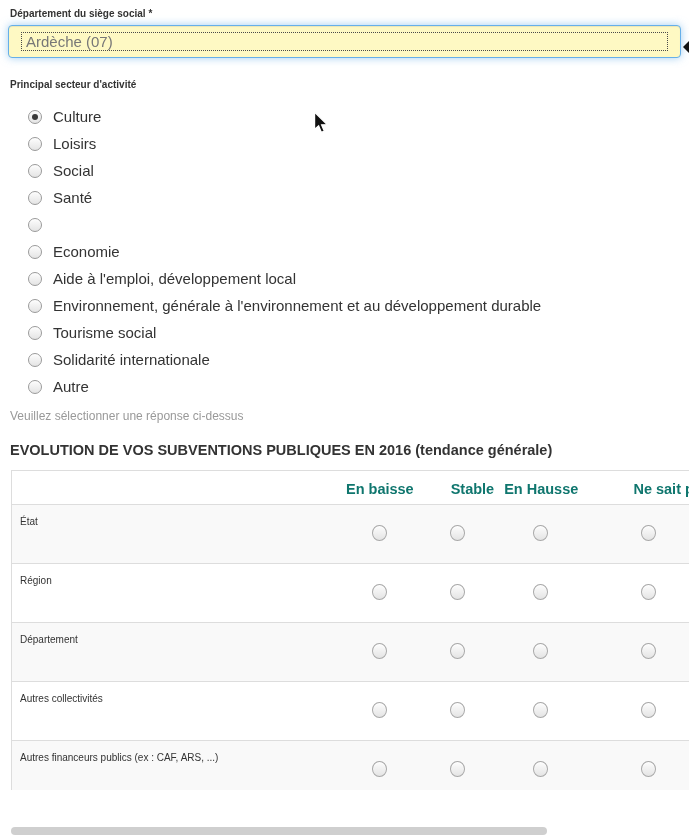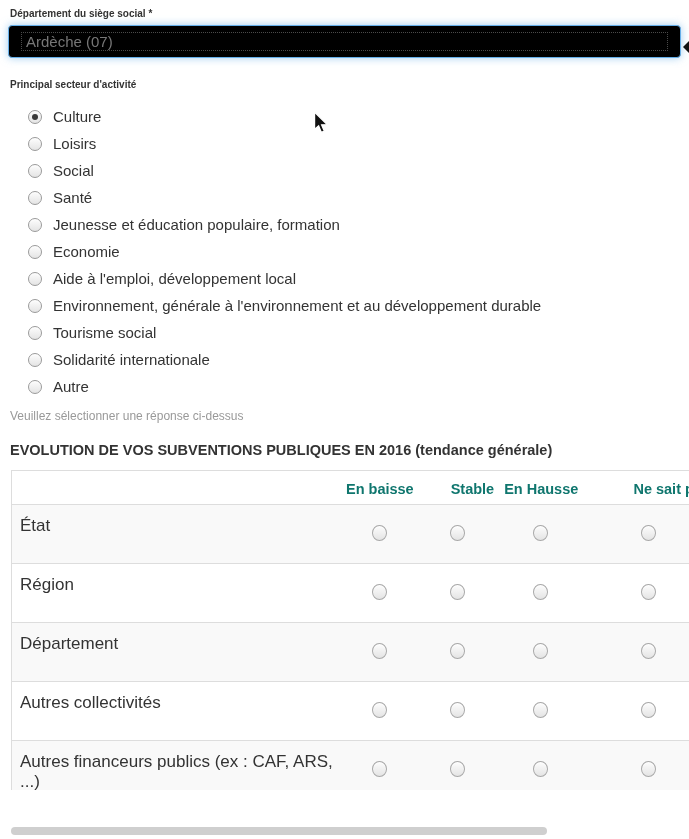--- a/index.html
+++ b/index.html
@@ -23,21 +23,21 @@
   .label-dept { margin-top: 8px; }
   .label-sector { margin-top: 21px; }
 
   
   .select-wrap {
     position: relative;
     margin: 6px 8px 0 8px;
     height: 33px;
     border: 1px solid #66afe9;
     border-radius: 4px;
-    background: #000000;
+    background: #fef9c3;
     box-shadow: inset 0 1px 1px rgba(0,0,0,.075), 0 0 8px rgba(102,175,233,.6);
     cursor: default;
   }
   .select-focus-ring {
     position: absolute;
     top: 6px; bottom: 6px; left: 12px; right: 12px;
     border: 1px dotted #4a4a4a;
     display: flex;
     align-items: center;
     padding-left: 4px;
@@ -122,21 +122,21 @@
     text-align: right;
     vertical-align: middle;
     padding: 6px 4px 4px;
     white-space: nowrap;
   }
   table.matrix tbody tr { height: 59px; border-top: 1px solid #dddddd; }
   table.matrix tbody tr.stripe { background: #f9f9f9; }
   td.row-label {
     vertical-align: top;
     padding: 11px 8px 0 8px;
-    font-size: 17px;
+    font-size: 10px;
     color: #333;
   }
   td.radio-cell { text-align: center; vertical-align: middle; }
   td.radio-cell .rb {
     display: inline-block;
     width: 15px; height: 16px;
     border-color: #a8a8a8;
   }
   col.c-label  { width: 330px; }
   col.c-opt1   { width: 74px; }
@@ -183,21 +183,20 @@
   <li>
       <span class="rb"></span>
       <span class="opt-label">Social</span>
     </li>
   <li>
       <span class="rb"></span>
       <span class="opt-label">Santé</span>
     </li>
   <li>
       <span class="rb"></span>
-      <span class="opt-label">Jeunesse et éducation populaire, formation</span>
     </li>
   <li>
       <span class="rb"></span>
       <span class="opt-label">Economie</span>
     </li>
   <li>
       <span class="rb"></span>
       <span class="opt-label">Aide à l'emploi, développement local</span>
     </li>
   <li>

